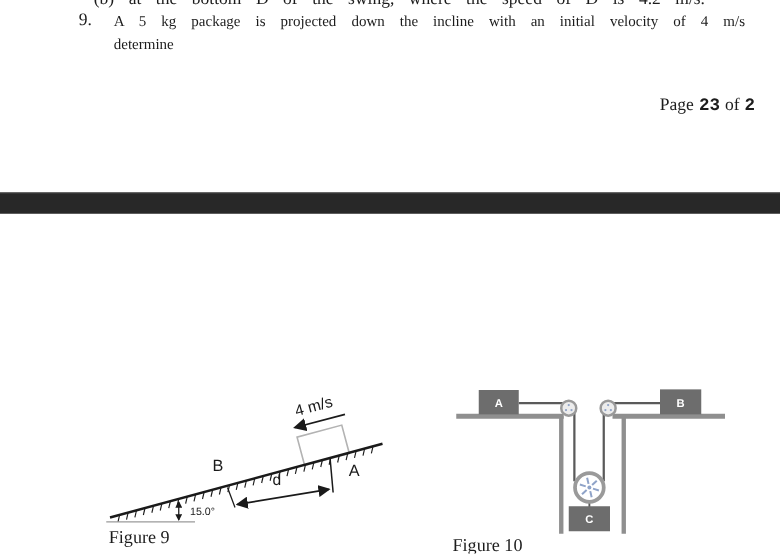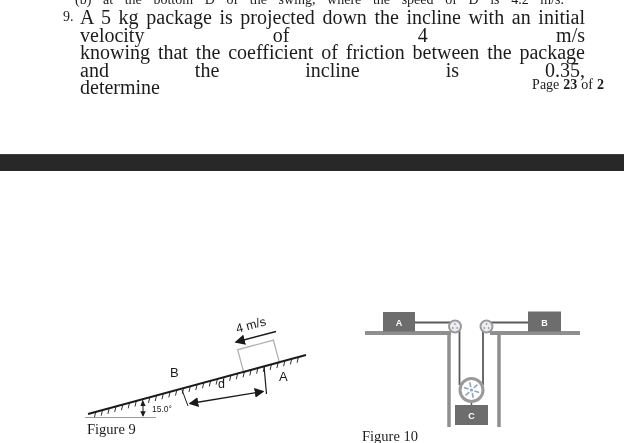--- a/index.html
+++ b/index.html
@@ -10,24 +10,24 @@
     color:#1c1c1c;
   }
   .abs{position:absolute;}
   
   .cutoff-line{
     top:-8px;left:75px;width:489px;
     font-size:14px;white-space:nowrap;
     text-align:justify;text-align-last:justify;
   }
   .problem-number{top:9px;left:63px;font-size:14px;}
-  .problem-block{top:9px;left:80px;width:505px;font-size:20px;line-height:17.5px;}
+  .problem-block{top:9px;left:91px;width:505px;font-size:12px;line-height:17.5px;}
   .jline{text-align:justify;text-align-last:justify;}
   .page-label{top:77px;right:20px;font-size:14px;}
-  .page-label .b{font-weight:bold;}
+  .page-label .b{font-weight:bold;font-family:Liberation Mono, monospace;}
   .page-label .sp{margin-right:4px;}
   
   .separator-bar{
     top:154px;left:0;width:624px;height:17px;
     background:#282828;border-top:1px solid #3d3d3d;box-sizing:border-box;
   }
   
   .sub-items{top:259px;left:88px;font-size:14px;line-height:17.5px;}
   .sub-row{white-space:nowrap;}
   .marker{display:inline-block;width:19px;}
@@ -40,21 +40,20 @@
   .serif-caption{font-family:"Liberation Serif", serif;}
 </style>
 </head>
 <body>
 
 <div class="abs cutoff-line">(b) at the bottom D of the swing, where the speed of D is 4.2 m/s.</div>
 
 <div class="abs problem-number">9.</div>
 <div class="abs problem-block">
   <div class="jline">A 5 kg package is projected down the incline with an initial velocity of 4 m/s</div>
-  <div class="jline">knowing that the coefficient of friction between the package and the incline is 0.35,</div>
   <div>determine</div>
 </div>
 
 <div class="abs page-label">
   <span class="sp">Page</span><span class="b sp">23</span><span class="sp">of</span><span class="b">2</span>
 </div>
 
 <div class="abs separator-bar"></div>
 
 <div class="abs sub-items">

